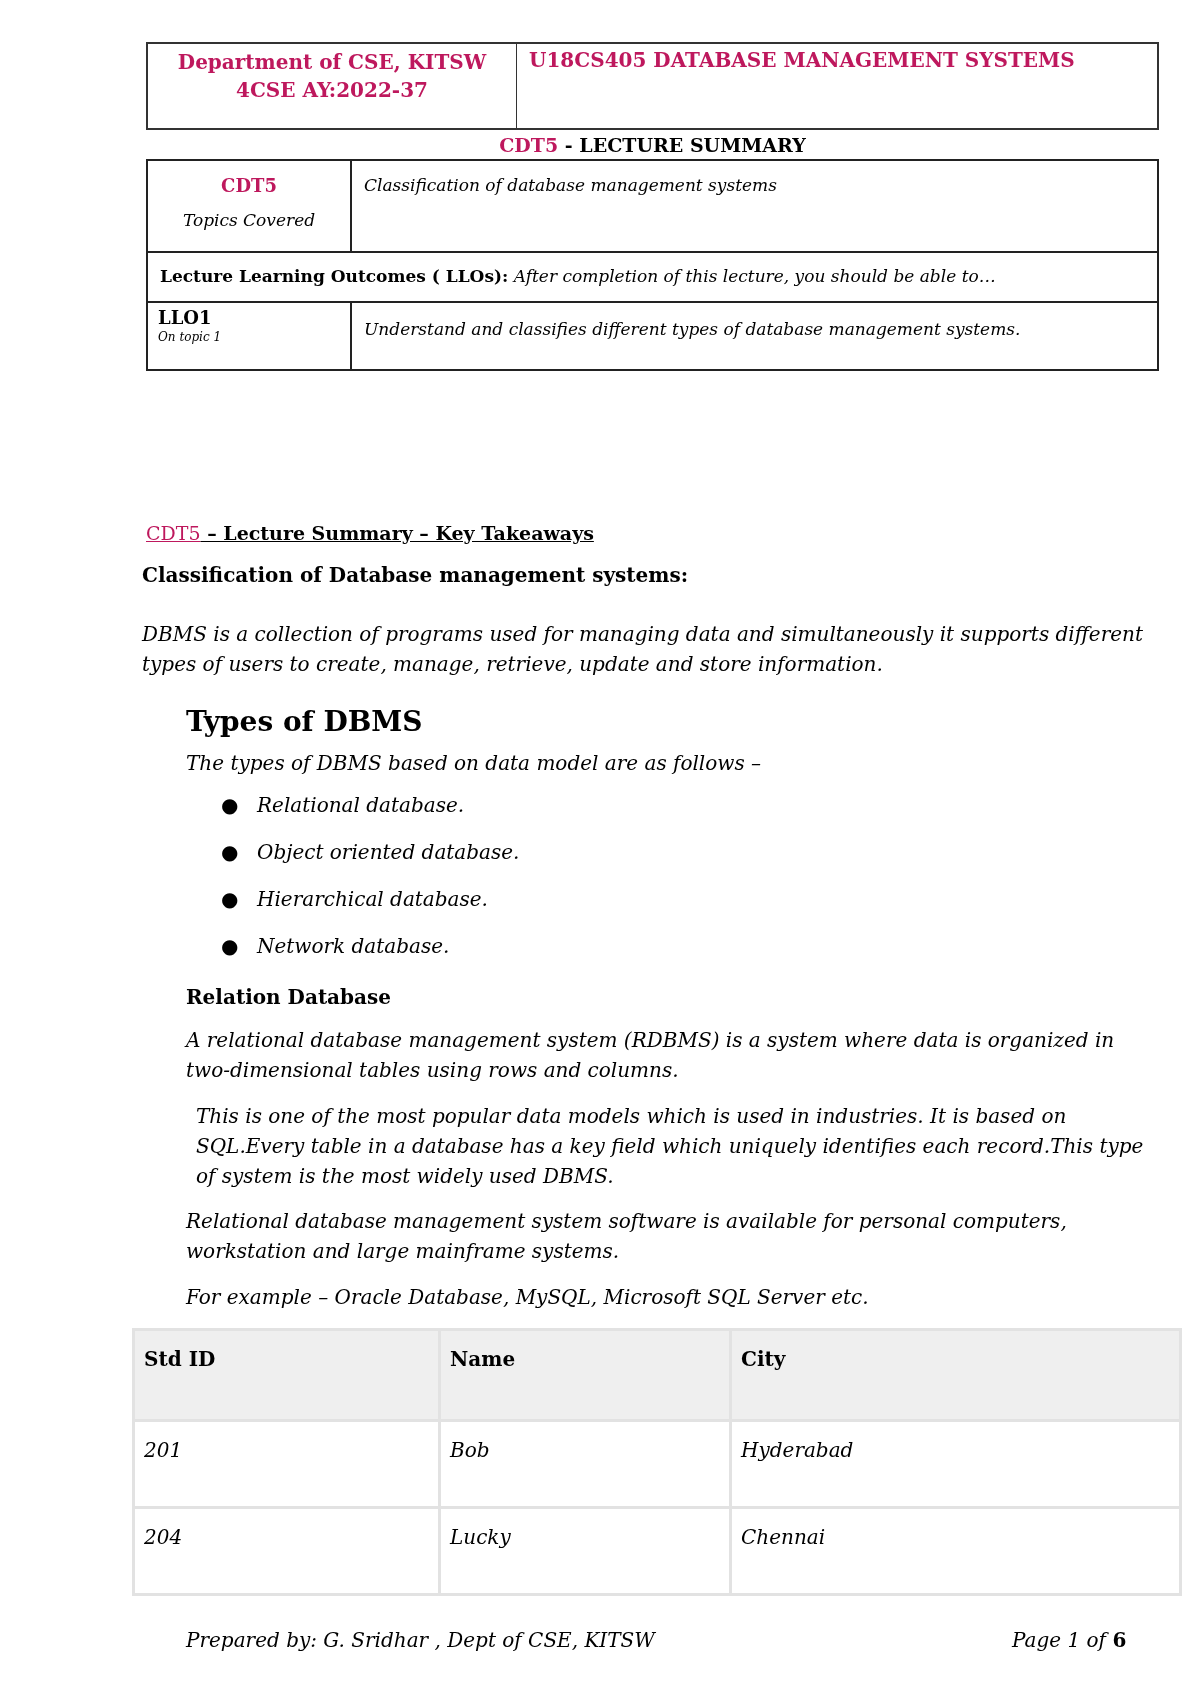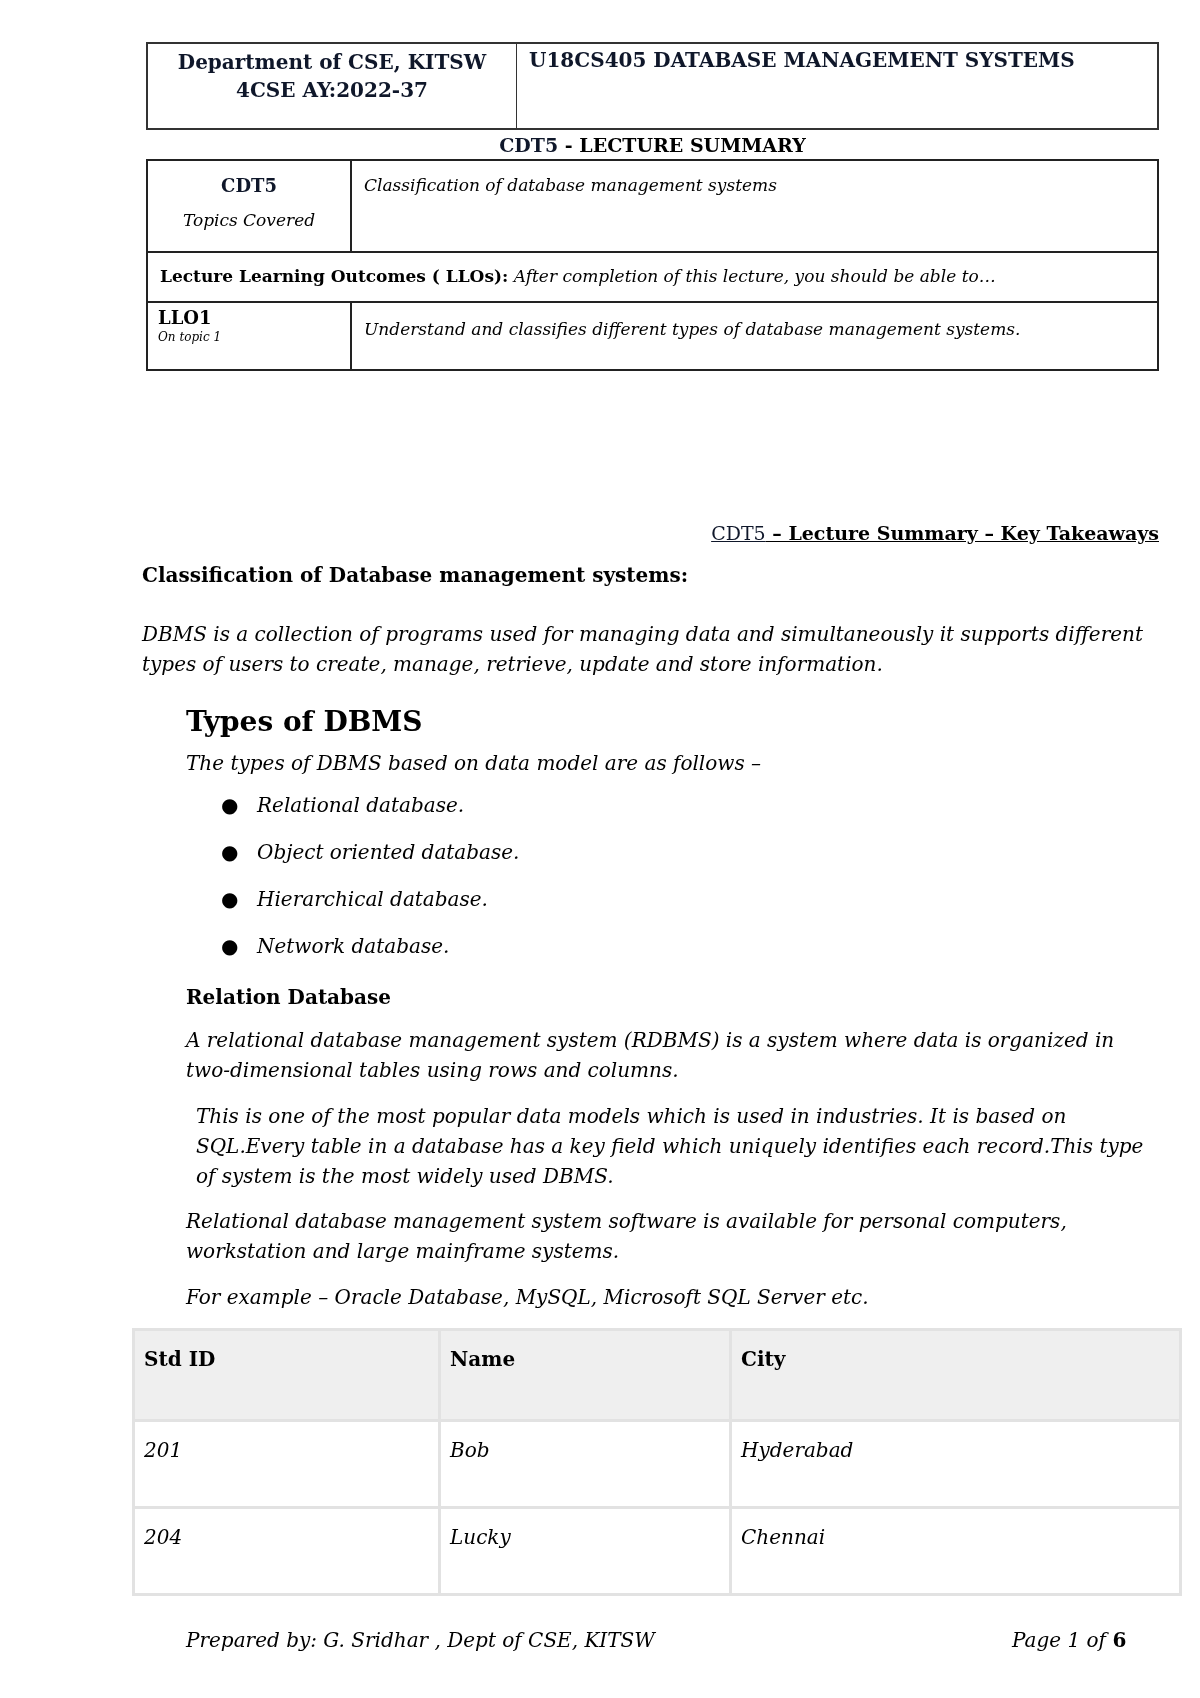--- a/index.html
+++ b/index.html
@@ -1,30 +1,30 @@
 <!DOCTYPE html>
 <html><head>
 <meta charset="utf-8">
 <style>
   html, body { margin: 0; padding: 0; background: #ffffff; }
   body { width: 1200px; height: 1698px; position: relative; overflow: hidden;
          font-family: "DejaVu Serif", "Liberation Serif", serif; color: #000; }
-  .blue { color: #0f172a; }
+  .blue { color: #be185d; }
   .hdr-box { position: absolute; left: 146px; top: 42px; width: 1013px; height: 88px;
              border: 2px solid #333; box-sizing: border-box; display: flex; }
   .hdr-left { width: 368px; border-right: 1.5px solid #333; text-align: center;
               font-weight: bold; font-size: 20px; line-height: 28px; padding-top: 4px; }
   .hdr-right { flex: 1; font-weight: bold; font-size: 20px; padding: 4px 12px; }
   .summary-title { position: absolute; left: 146px; width: 1013px; top: 134px; text-align: center;
                    font-weight: bold; font-size: 19px; }
   table.lec { position: absolute; left: 146px; top: 159px; width: 1013px; border-collapse: collapse; }
   table.lec td { border: 2px solid #222; vertical-align: top; font-size: 17px; }
   .it { font-style: italic; }
   .b { font-weight: bold; }
-  .takeaways { position: absolute; left: 146px; width: 1013px; top: 522px; text-align: right;
+  .takeaways { position: absolute; left: 146px; width: 1013px; top: 522px; text-align: left;
                font-size: 19px; font-weight: bold; }
   .takeaways span { text-decoration: underline; }
   .p { position: absolute; font-size: 20px; line-height: 30px; }
   ul.types { position: absolute; left: 215px; top: 790px; margin: 0; padding: 0; list-style: none; }
   ul.types li { font-style: italic; font-size: 20px; height: 47px; line-height: 30px; position: relative; padding-left: 42px; }
   ul.types li .bullet { position: absolute; left: 6px; top: 0; font-style: normal; }
   table.std { position: absolute; left: 132px; top: 1328px; width: 1050px; border-collapse: collapse; }
   table.std td { border: 3px solid #e2e2e2; font-size: 20px; height: 68px; vertical-align: top; padding: 16px 9px 0 9px; }
   table.std tr.head td { background: #efefef; font-weight: bold; height: 72px; }
   table.std tr.row td { font-style: italic; }

